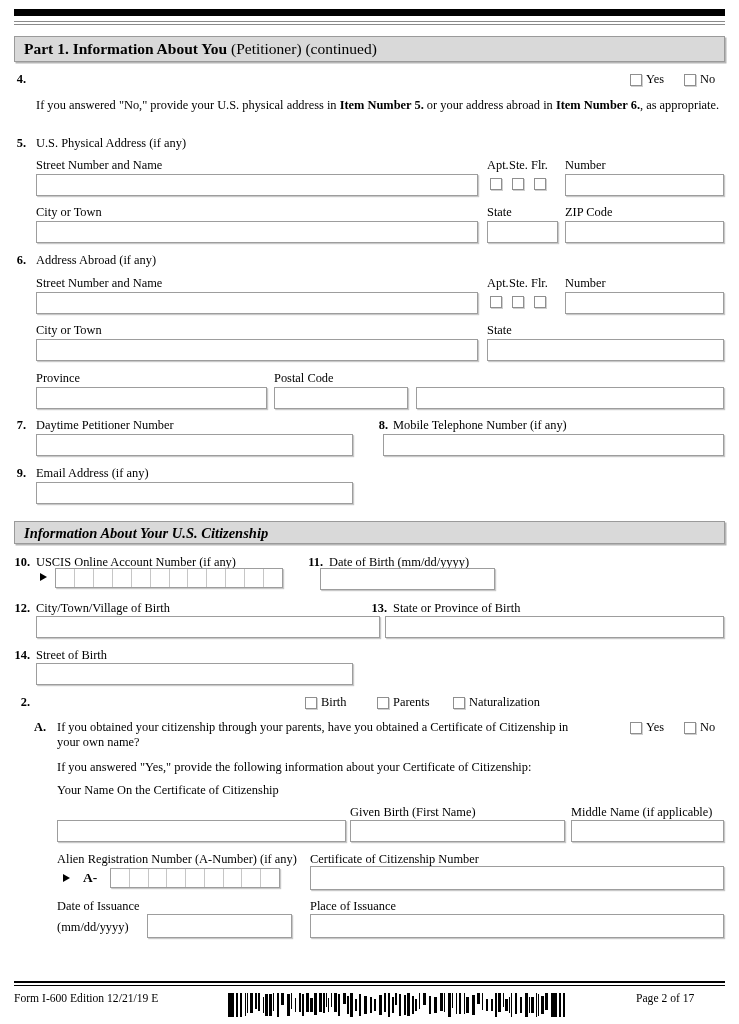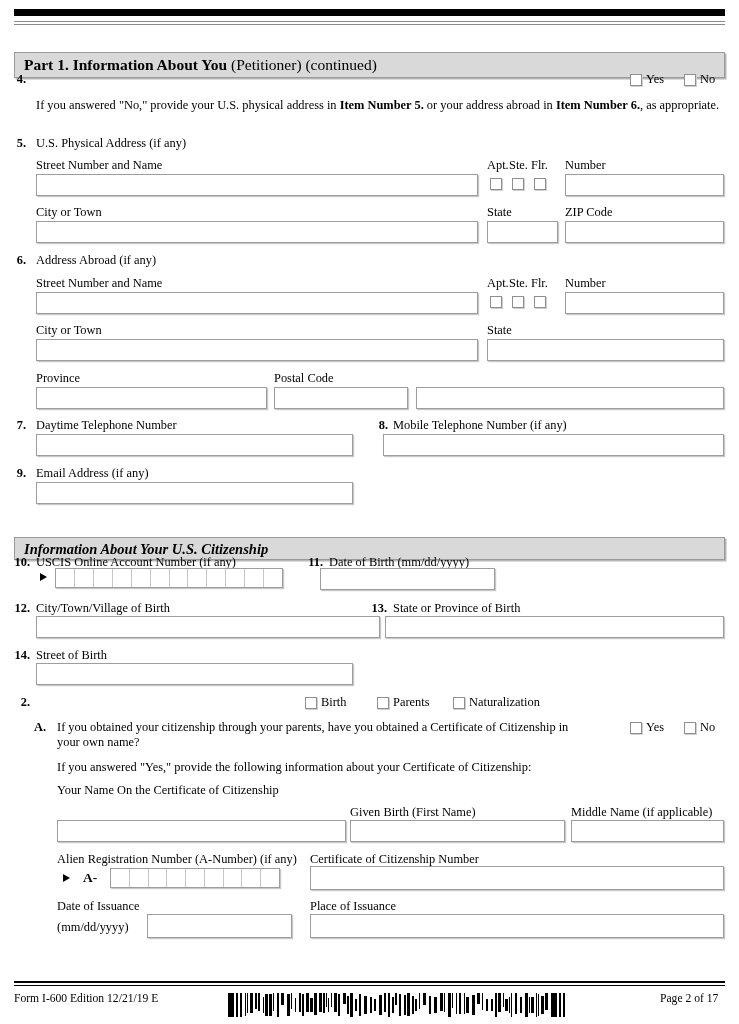--- a/index.html
+++ b/index.html
@@ -41,21 +41,20 @@
     background: #8a8a8a;
   }
 
   
   .sec-bar {
     position: absolute;
     background: #d9d9d9;
     border: 1px solid #9a9a9a;
     box-sizing: border-box;
     box-shadow: 1.5px 1.5px 0 0 #b6b6b6;
-    margin-top: 16px;
   }
   .sec-bar .txt {
     position: absolute;
     left: 9px;
     top: 50%;
     transform: translateY(-50%);
     white-space: nowrap;
     line-height: 1;
   }
   .part-bold {
@@ -237,21 +236,21 @@
   <div class="t" style="left:36px; top:371px;">Province</div>
   <div class="box" style="left:36px; top:387px; width:231px; height:22px;"></div>
 
   <div class="t" style="left:274px; top:371px;">Postal Code</div>
   <div class="box" style="left:274px; top:387px; width:134px; height:22px;"></div>
 
   <div class="t" style="left:416px; top:389px;">Country</div>
   <div class="box" style="left:416px; top:387px; width:308px; height:22px;"></div>
 
   <div class="num" style="left:4px; top:418px; width:22px;">7.</div>
-  <div class="t" style="left:36px; top:418px;">Daytime Telephone Number</div>
+  <div class="t" style="left:36px; top:418px;">Daytime Petitioner Number</div>
   <div class="box" style="left:36px; top:434px; width:317px; height:22px;"></div>
 
   <div class="num" style="left:366px; top:418px; width:22px;">8.</div>
   <div class="t" style="left:393px; top:418px;">Mobile Telephone Number (if any)</div>
   <div class="box" style="left:383px; top:434px; width:341px; height:22px;"></div>
 
   <div class="num" style="left:4px; top:466px; width:22px;">9.</div>
   <div class="t" style="left:36px; top:466px;">Email Address (if any)</div>
   <div class="box" style="left:36px; top:482px; width:317px; height:22px;"></div>
 
@@ -515,15 +514,15 @@
       <span style="width: 1px; background: transparent; height: 100%; align-self: center;"></span>
       <span style="width: 3px; background: rgb(0, 0, 0); height: 71%; align-self: flex-start;"></span>
       <span style="width: 3px; background: transparent; height: 100%; align-self: center;"></span>
       <span style="width: 6px; background: rgb(0, 0, 0); height: 100%; align-self: center;"></span>
       <span style="width: 2px; background: transparent; height: 100%; align-self: center;"></span>
       <span style="width: 2px; background: rgb(0, 0, 0); height: 100%; align-self: center;"></span>
       <span style="width: 2px; background: transparent; height: 100%; align-self: center;"></span>
       <span style="width: 2px; background: rgb(0, 0, 0); height: 100%; align-self: center;"></span>
     </div>
 
-  <div class="foot-txt" style="left:660px; top:992px;text-align:right;">Page 2 of 17</div>
+  <div class="foot-txt" style="left:636px; top:992px;text-align:right;">Page 2 of 17</div>
 
 </div>
 
 </body></html>

